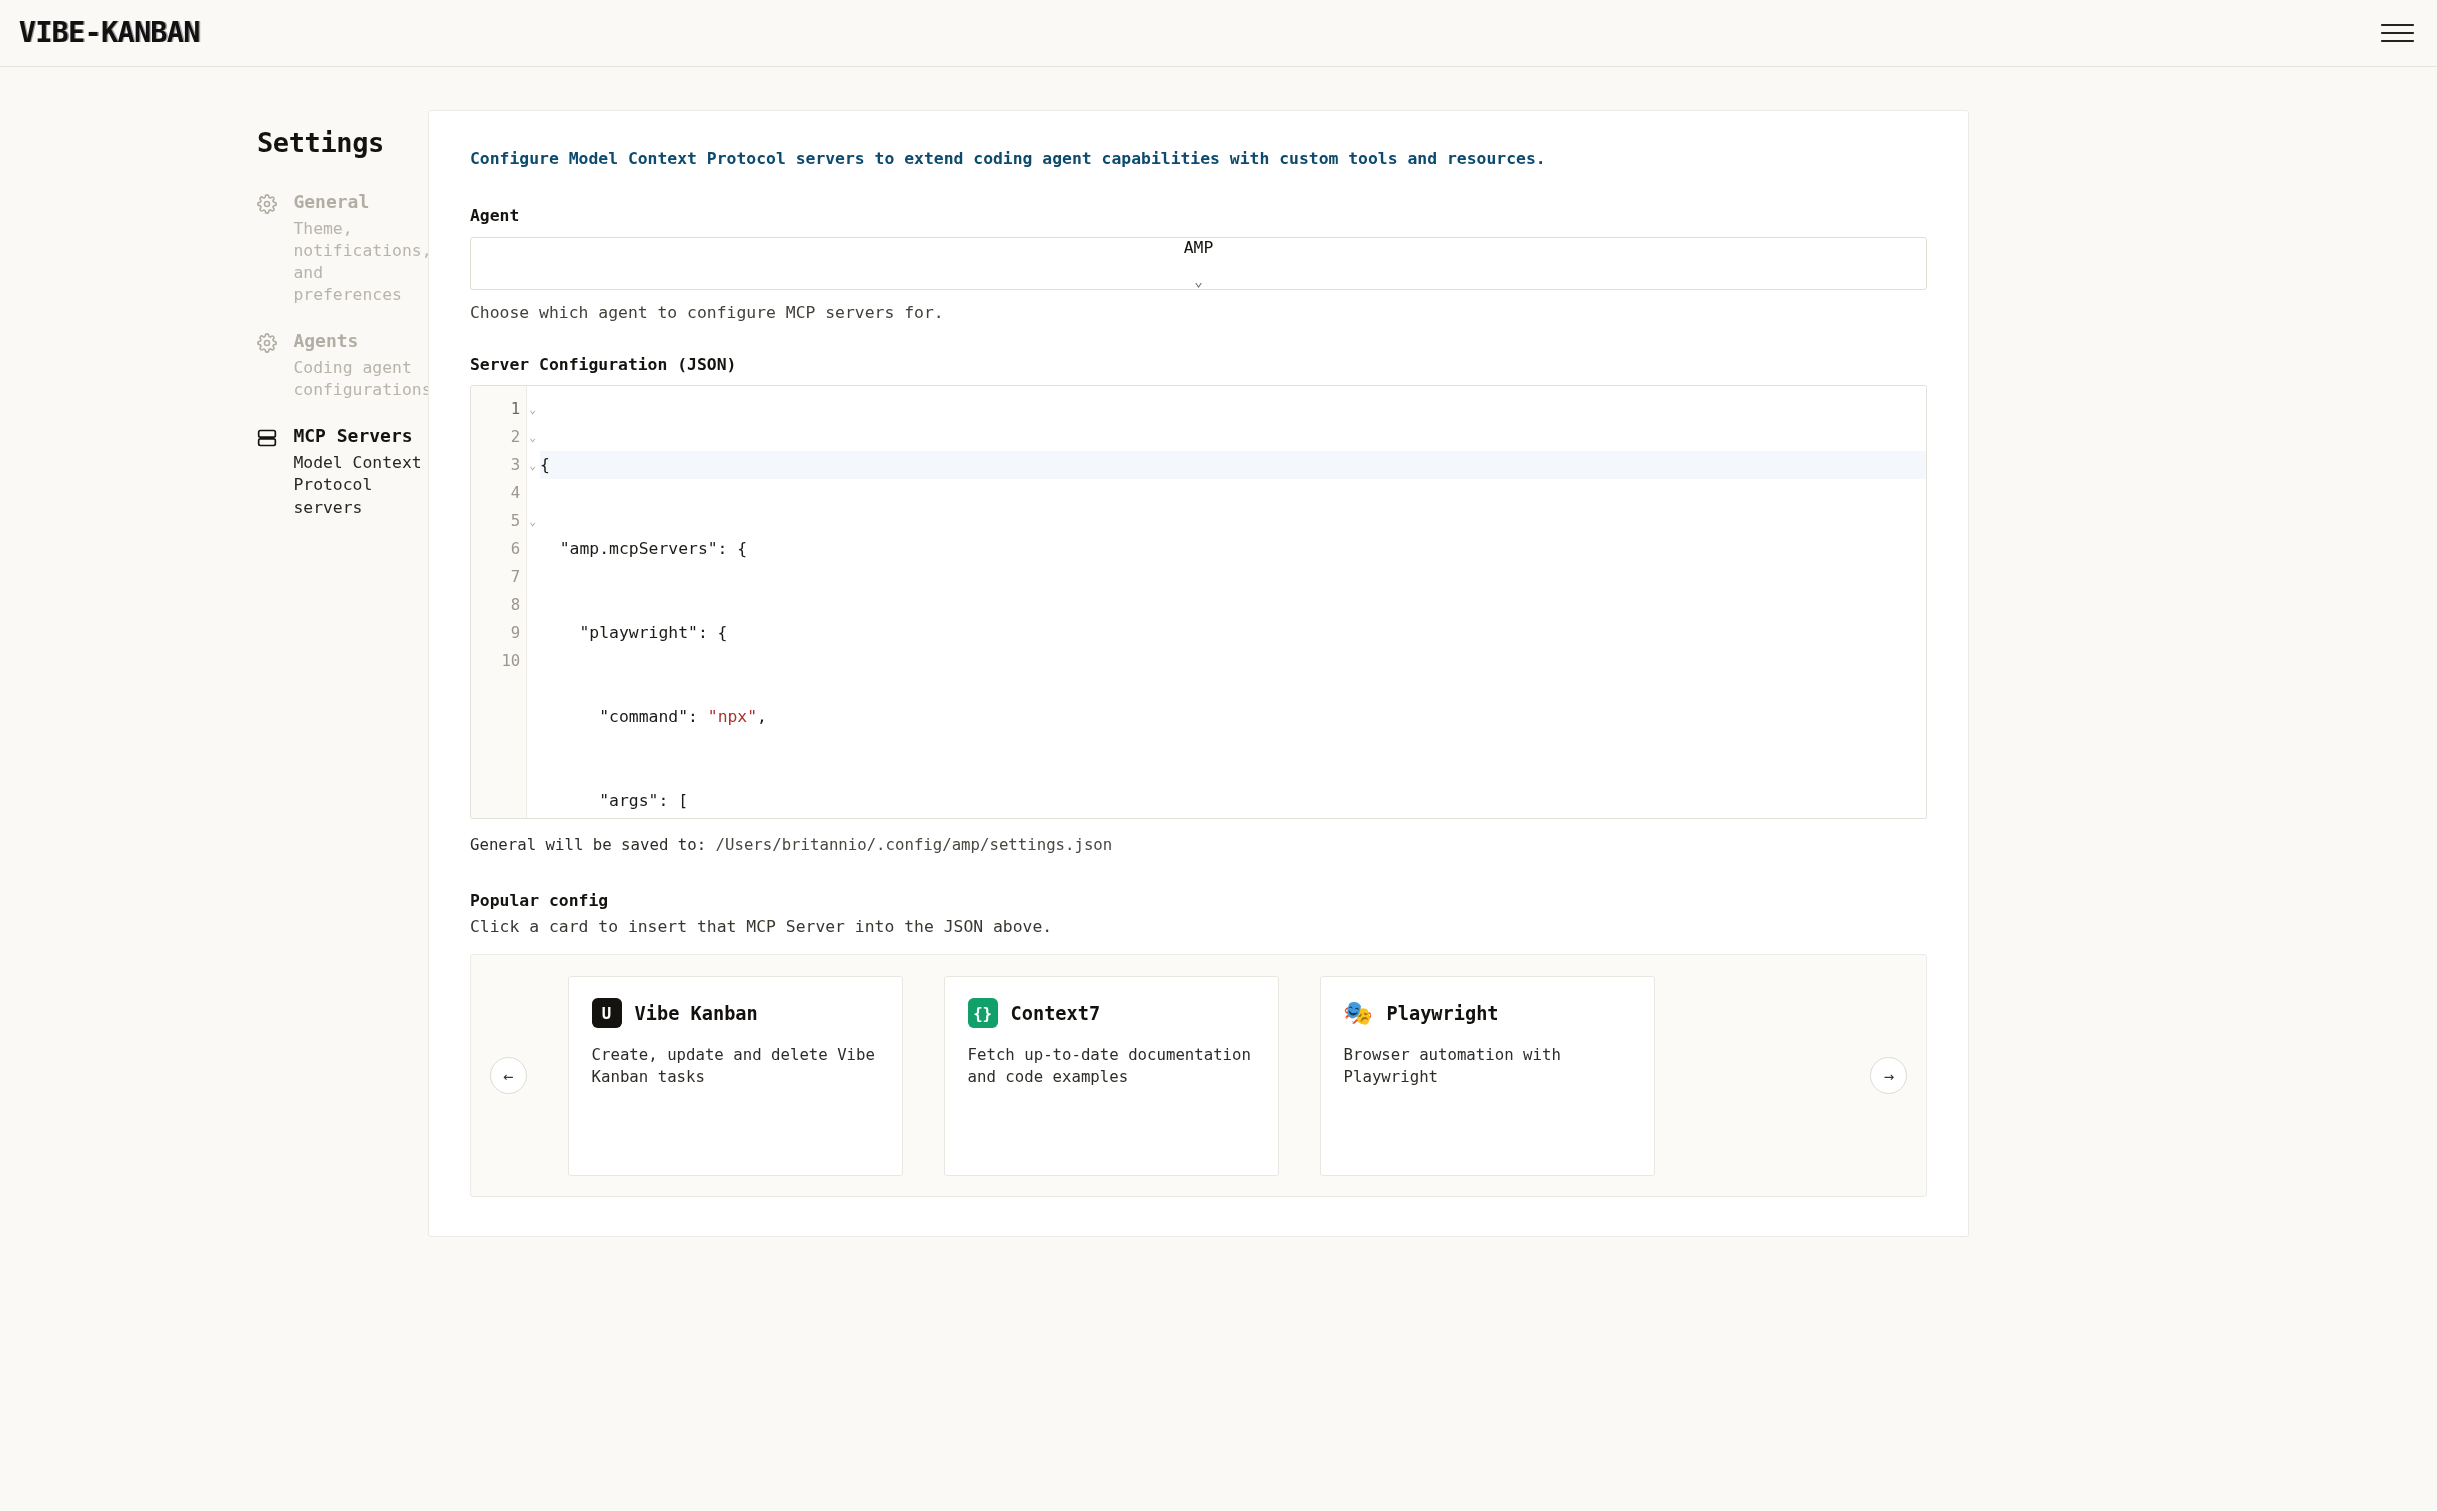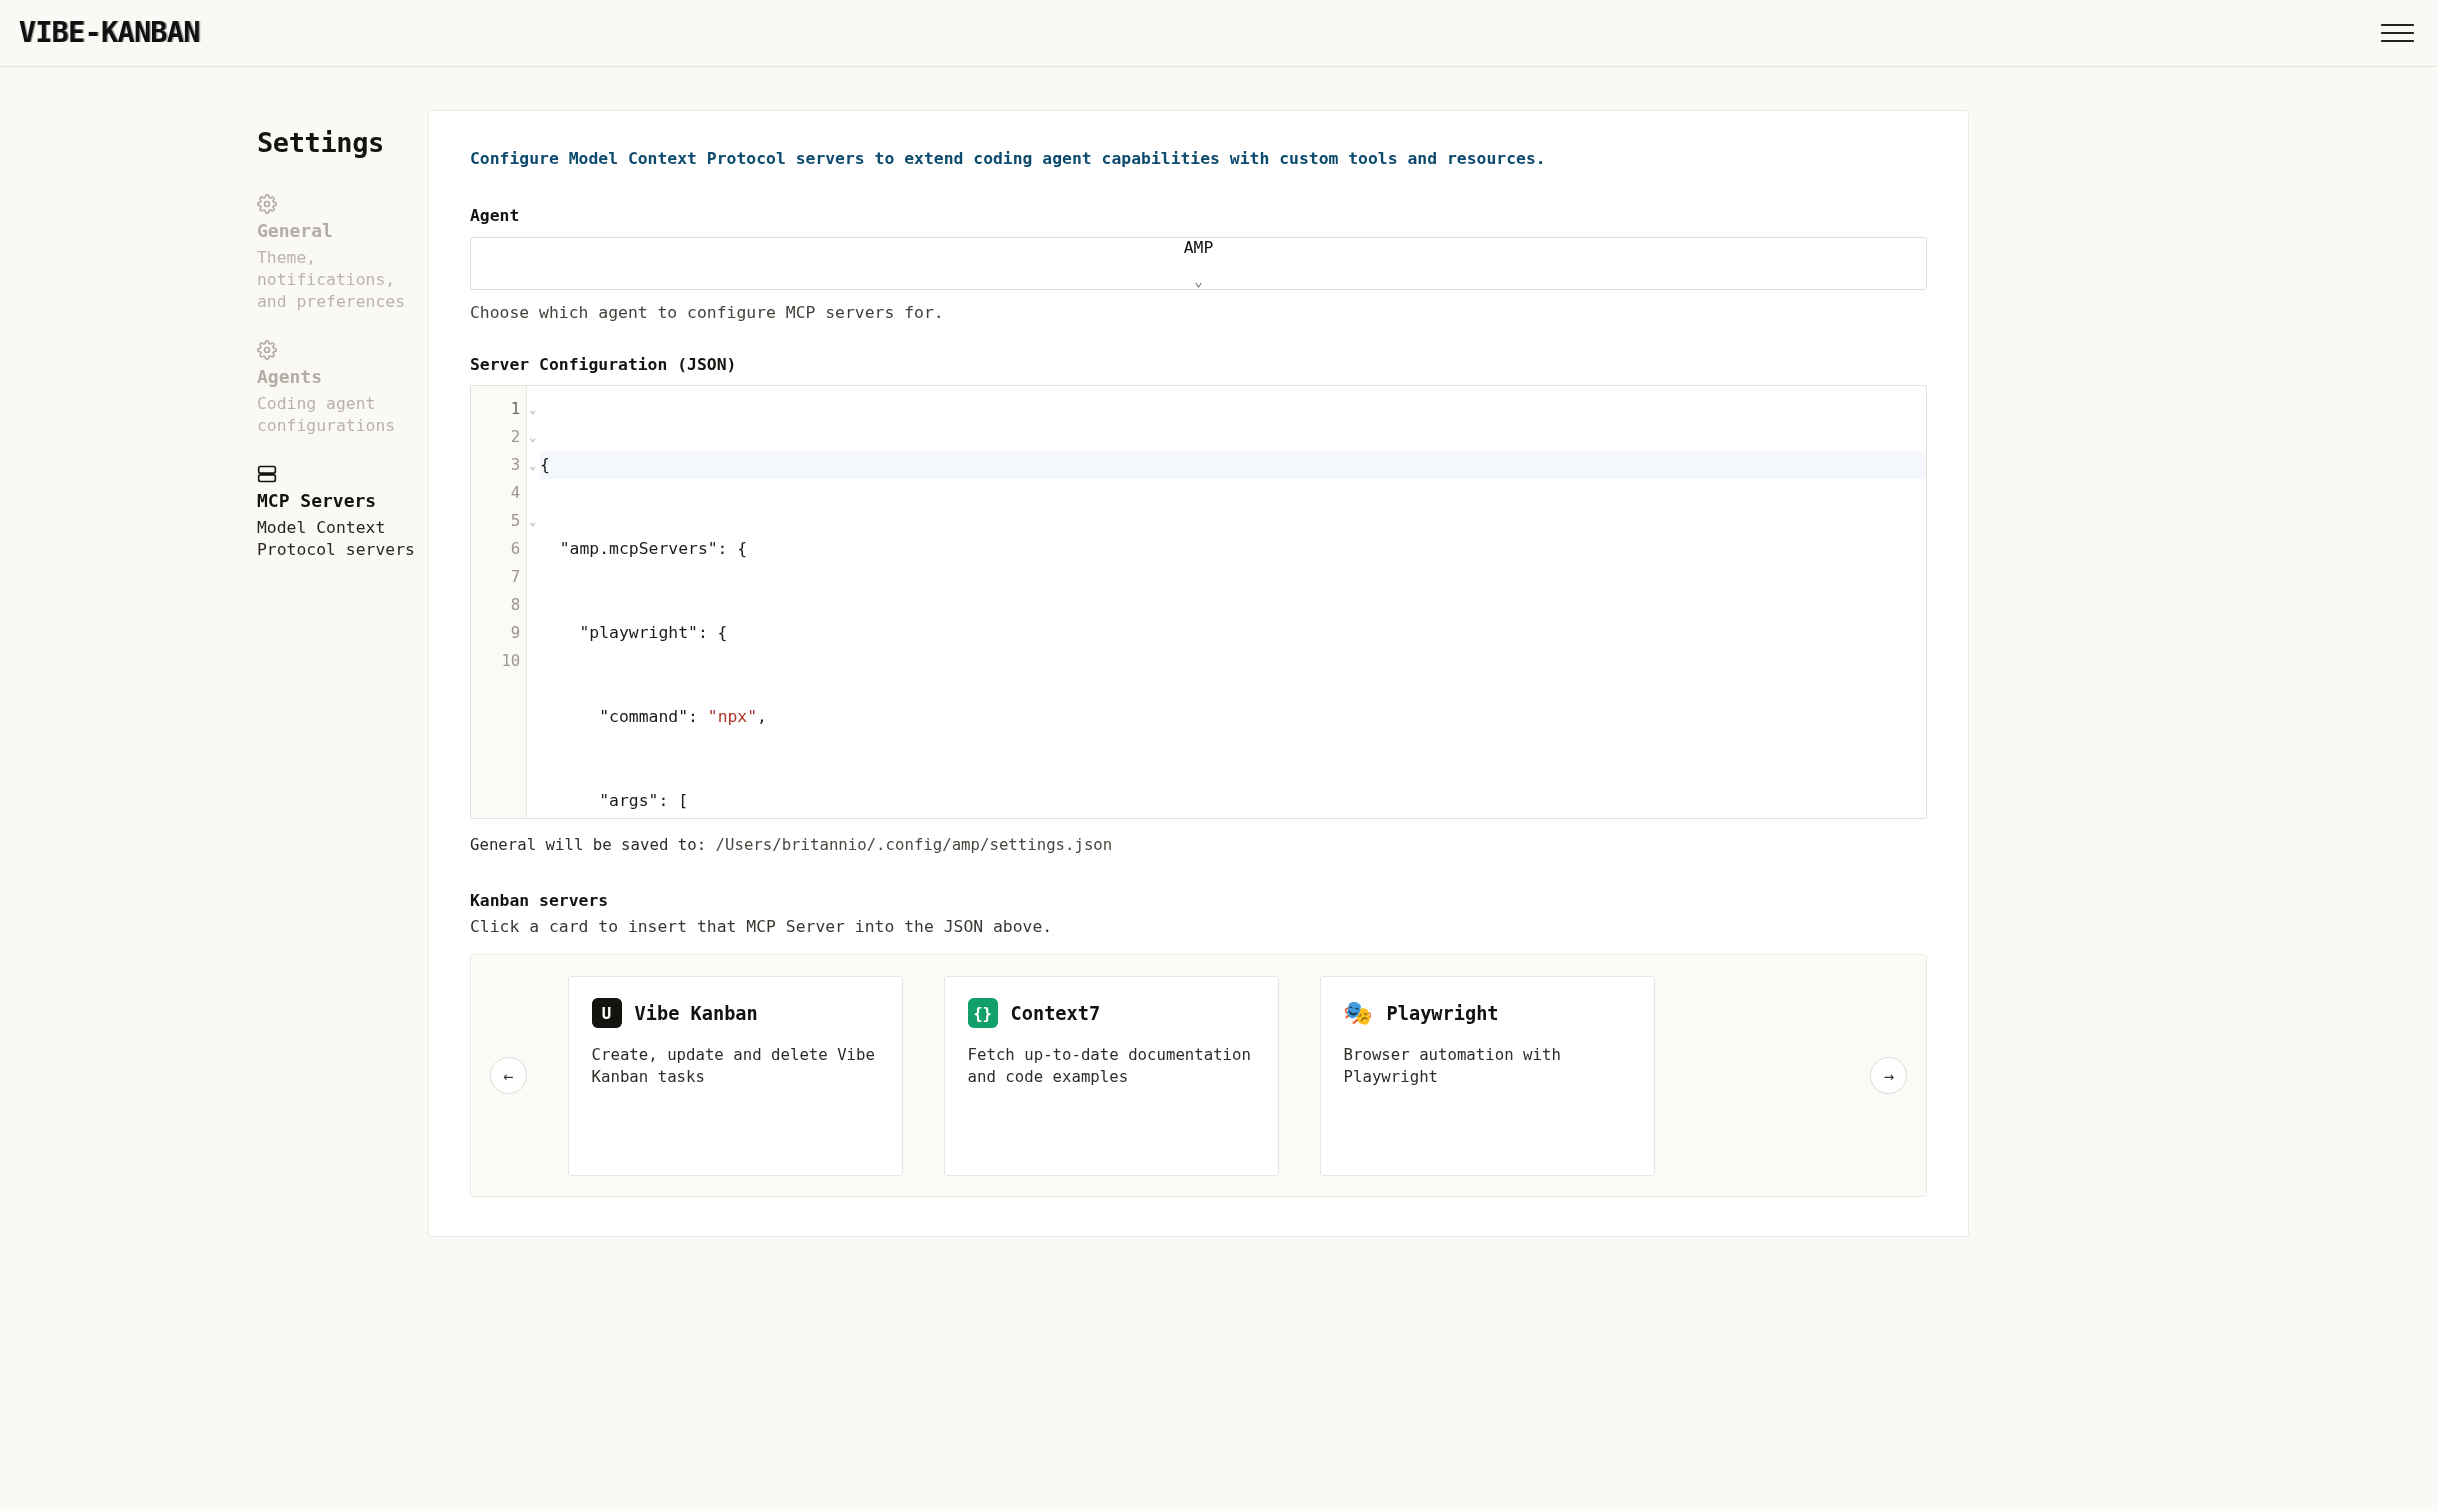--- a/index.html
+++ b/index.html
@@ -50,25 +50,24 @@
   }
   .settings-title {
     font-size: 27px;
     font-weight: 700;
     color: #15130f;
     margin-bottom: 33px;
     letter-spacing: -0.4px;
   }
   .nav-item {
     display: flex;
-    gap: 6px;
+    gap: 15px;
     margin-bottom: 24px;
     cursor: pointer;
     align-items: flex-start;
-    flex-direction: column;
   }
   .nav-icon { width: 21.4px; flex: 0 0 21.4px; padding-top: 2.9px; }
   .nav-icon svg { display: block; }
   .nav-text { max-width: 271px; }
   .nav-label {
     font-size: 18px;
     font-weight: 700;
     line-height: 1.25;
     color: #b3aea4;
     margin-bottom: 4.3px;
@@ -370,21 +369,21 @@
             
             
             
           </div>
         </div>
 
         <div class="saveto">
           <span>General will be saved to: </span><span class="path">/Users/britannio/.config/amp/settings.json</span>
         </div>
 
-        <div class="popular-title">Kanban servers</div>
+        <div class="popular-title">Popular config</div>
         <div class="popular-sub">Click a card to insert that MCP Server into the JSON above.</div>
 
         <div class="carousel">
           <div class="arrow">←</div>
           <div class="cards">
 
             <div class="mcp-card">
               <div class="mcp-head">
                 <div class="badge vk">U</div>
                 <div class="mcp-title">Vibe Kanban</div>

